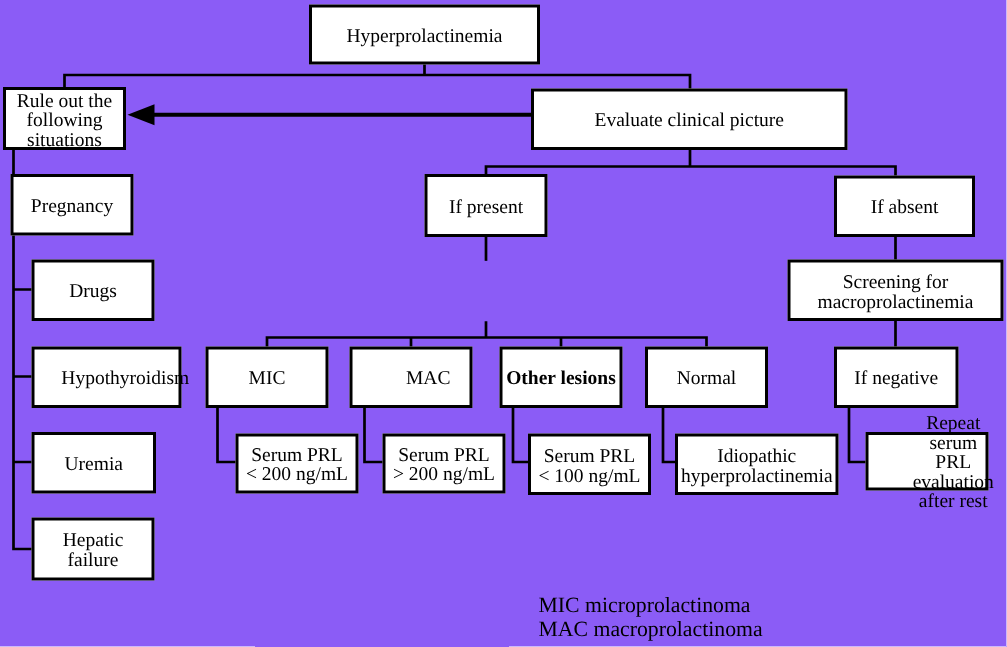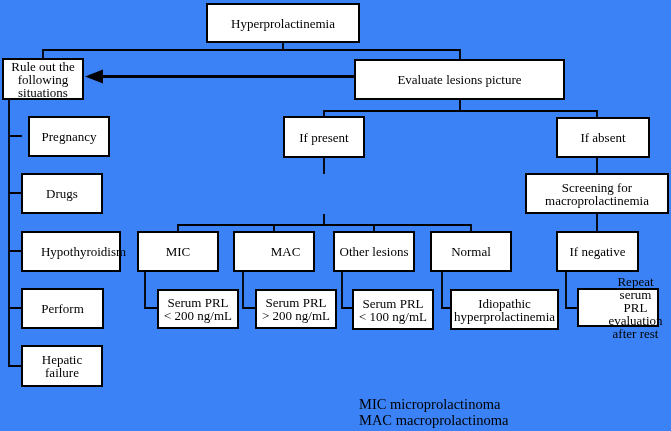--- a/index.html
+++ b/index.html
@@ -1,20 +1,20 @@
 <!DOCTYPE html>
 <html><head>
 <meta charset="utf-8">
 <style>
   html, body { margin: 0; padding: 0; background: #ffffff; }
   #canvas {
     position: relative;
     width: 671px;
     height: 431px;
-    background: #3b82f6;
+    background: #8b5cf6;
     font-family: "Liberation Serif", "DejaVu Serif", serif;
     color: #000;
     overflow: hidden;
   }
   #connectors {
     position: absolute;
     left: 0; top: 0;
     width: 671px; height: 431px;
     z-index: 0;
   }
@@ -70,37 +70,37 @@
     </g>
 
     <path d="M101,76.5 H354" stroke="#000000" stroke-width="2.8" fill="none"></path>
     <polygon points="85,76.5 103,69.5 103,83.5" fill="#000000"></polygon>
   </svg>
 
   <div class="node" style="left:206px; top:3px;   width:154px; height:40px;">Hyperprolactinemia</div>
   <div class="node" style="left:2px;   top:58px;  width:82px;  height:42px;">Rule out the
 following
 situations</div>
-  <div class="node" style="left:354px; top:59px;  width:211px; height:41px;">Evaluate lesions picture</div>
+  <div class="node" style="left:354px; top:59px;  width:211px; height:41px;">Evaluate clinical picture</div>
 
-  <div class="node" style="left:28px;  top:116px; width:82px;  height:41px;">Pregnancy</div>
+  <div class="node" style="left:7px;  top:116px; width:82px;  height:41px;">Pregnancy</div>
   <div class="node" style="left:21px;  top:173px; width:82px;  height:41px;">Drugs</div>
   <div class="node" style="left:21px;  top:231px; width:100px; height:41px;padding-left:26px;">Hypothyroidism</div>
-  <div class="node" style="left:21px;  top:288px; width:83px;  height:41px;">Perform</div>
+  <div class="node" style="left:21px;  top:288px; width:83px;  height:41px;">Uremia</div>
   <div class="node" style="left:21px;  top:345px; width:82px;  height:42px;text-align:center;">Hepatic failure</div>
 
   <div class="node" style="left:283px; top:116px; width:82px;  height:42px;">If present</div>
   <div class="node" style="left:556px; top:117px; width:94px;  height:41px;">If absent</div>
 
   <div class="node" style="left:137px; top:231px; width:82px;  height:41px;">MIC</div>
 
   <div class="node" style="left:525px; top:173px; width:144px; height:41px;">Screening for
 macroprolactinemia</div>
   <div class="node" style="left:233px; top:231px; width:82px;  height:41px;padding-left:24px;">MAC</div>
-  <div class="node" style="left:333px; top:231px; width:82px;  height:41px;">Other lesions</div>
+  <div class="node" style="left:333px; top:231px; width:82px;  height:41px;font-weight:bold;">Other lesions</div>
   <div class="node" style="left:430px; top:231px; width:82px;  height:41px;">Normal</div>
   <div class="node" style="left:556px; top:231px; width:83px;  height:41px;">If negative</div>
 
   <div class="node" style="left:157px; top:289px; width:82px;  height:40px;">Serum PRL
 &lt; 200 ng/mL</div>
   <div class="node" style="left:255px; top:289px; width:82px;  height:40px;">Serum PRL
 &gt; 200 ng/mL</div>
   <div class="node" style="left:352px; top:289px; width:82px;  height:41px;">Serum PRL
 &lt; 100 ng/mL</div>
   <div class="node" style="left:450px; top:289px; width:109px; height:41px;">Idiopathic

